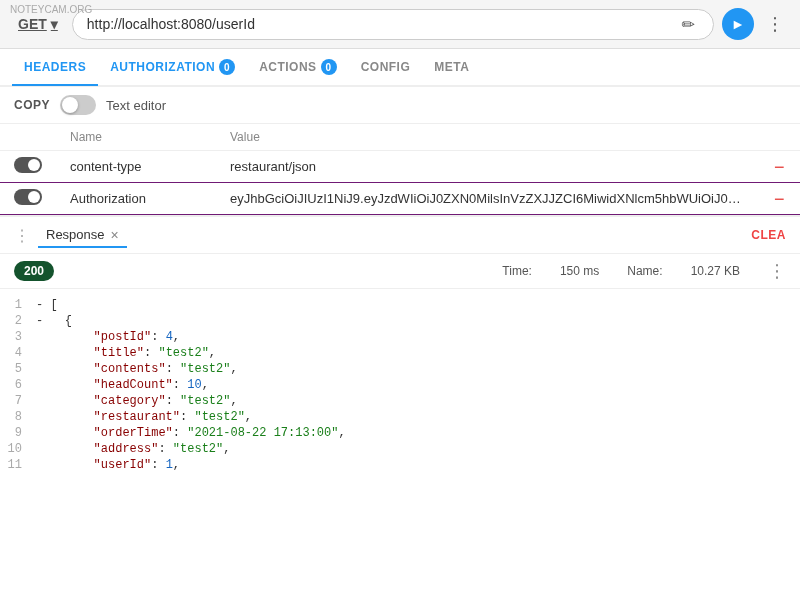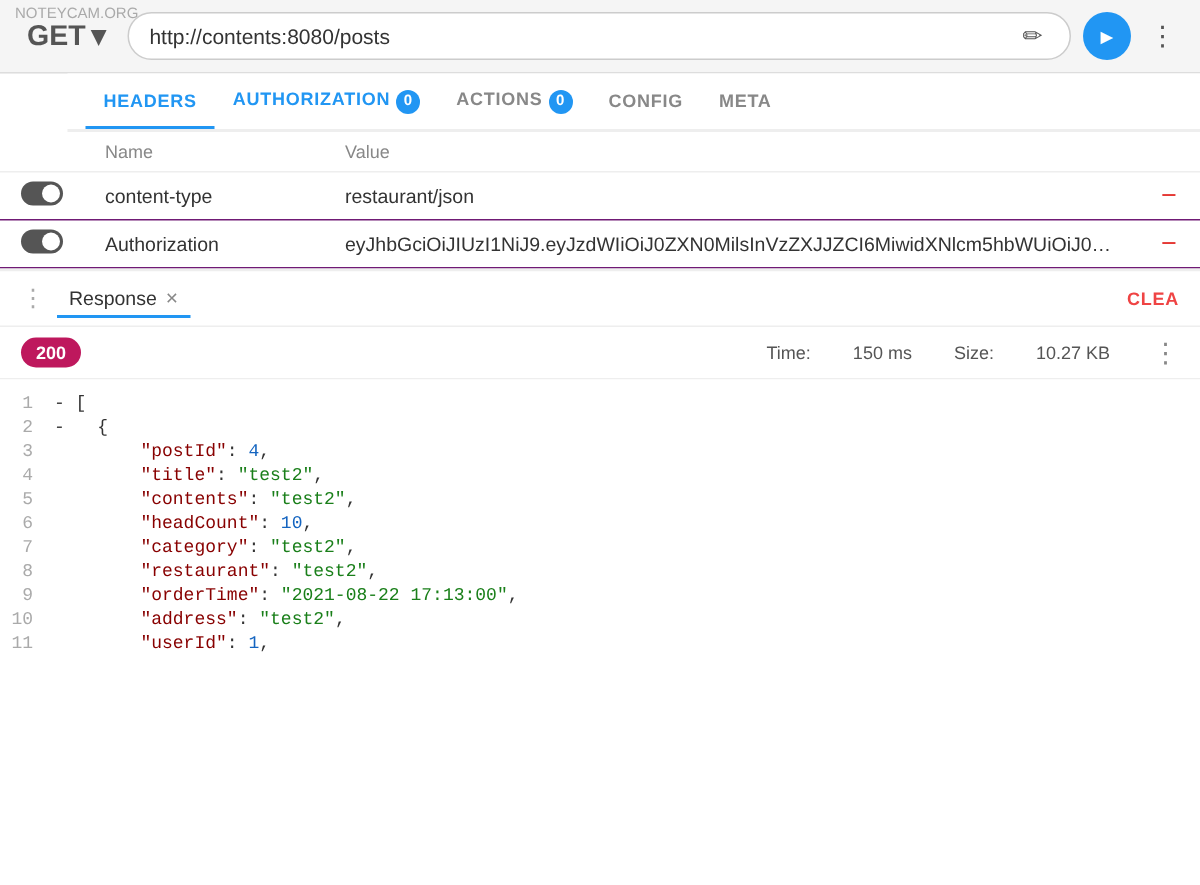--- a/index.html
+++ b/index.html
@@ -20,25 +20,26 @@
       padding: 8px 12px;
       background: #f5f5f5;
       border-bottom: 1px solid #ddd;
       gap: 8px;
     }
     .method-select {
       display: flex;
       align-items: flex-end;
       gap: 4px;
       font-weight: bold;
-      font-size: 19px;
+      font-size: 14px;
       color: #555;
       cursor: pointer;
       padding: 4px 6px;
       border-radius: 3px;
+      text-decoration: underline;
     }
     .url-bar {
       flex: 1;
       display: flex;
       align-items: center;
       background: #fff;
       border: 1px solid #ccc;
       border-radius: 20px;
       padding: 5px 14px;
       font-size: 14px;
@@ -78,21 +79,20 @@
       padding: 0 4px;
     }
 
     
     .tabs {
       display: flex;
       align-items: center;
       border-bottom: 2px solid #eee;
       padding: 0 12px;
       background: #fff;
-      margin-left: 45px;
     }
     .tab {
       padding: 10px 12px;
       font-size: 12px;
       font-weight: 600;
       color: #888;
       cursor: pointer;
       text-transform: uppercase;
       letter-spacing: 0.5px;
       position: relative;
@@ -256,21 +256,21 @@
     
     .status-bar {
       display: flex;
       align-items: center;
       padding: 6px 14px;
       background: #fff;
       border-bottom: 1px solid #eee;
       gap: 12px;
     }
     .status-badge {
-      background: #be185d;
+      background: #14532d;
       color: white;
       border-radius: 12px;
       padding: 3px 10px;
       font-size: 12px;
       font-weight: 700;
     }
     .status-meta {
       margin-left: auto;
       font-size: 12px;
       color: #555;
@@ -328,21 +328,21 @@
 <body>
 
 <div class="watermark">NOTEYCAM.ORG</div>
 
 <div class="top-bar">
   <div class="method-select">
     <span>GET</span>
     <span>▾</span>
   </div>
   <div class="url-bar">
-    <span class="url-text">http://contents:8080/posts</span>
+    <span class="url-text">http://localhost:8080/userId</span>
     <button class="pencil-btn">✏</button>
   </div>
   <button class="send-btn">
     <span>►</span>
   </button>
   <button class="more-btn">⋮</button>
 </div>
 
 <div class="tabs">
   <div class="tab active">HEADERS</div>
@@ -350,20 +350,28 @@
     <span>AUTHORIZATION</span><span class="tab-badge">0</span>
   </div>
   <div class="tab">
     <span>ACTIONS</span><span class="tab-badge">0</span>
   </div>
   <div class="tab">CONFIG</div>
   <div class="tab">META</div>
 </div>
 
 <div class="headers-section">
+  <div class="headers-toolbar">
+    <button class="copy-btn">COPY</button>
+    <div class="toggle-switch">
+      <div class="toggle-track"></div>
+      <div class="toggle-thumb"></div>
+    </div>
+    <span class="text-editor-label">Text editor</span>
+  </div>
 
   <table class="headers-table">
     <thead>
       <tr>
         <th style="width:40px;"></th>
         <th class="col-name">Name</th>
         <th>Value</th>
         <th style="width:40px;"></th>
       </tr>
     </thead>
@@ -400,21 +408,21 @@
       <button class="close-tab-btn">×</button>
     </div>
     <button class="clear-btn">CLEA</button>
   </div>
 
   <div class="status-bar">
     <span class="status-badge">200</span>
     <div class="status-meta">
       <span>Time:</span>
       <span>150 ms</span>
-      <span>Size:</span>
+      <span>Name:</span>
       <span>10.27 KB</span>
       <button class="dots-btn">⋮</button>
     </div>
   </div>
 
   <div class="json-viewer" id="json-viewer">
       <div class="json-line">
         <span class="line-num">1</span>
         <span class="line-content"><span class="json-bracket">- [</span></span>
       </div>

